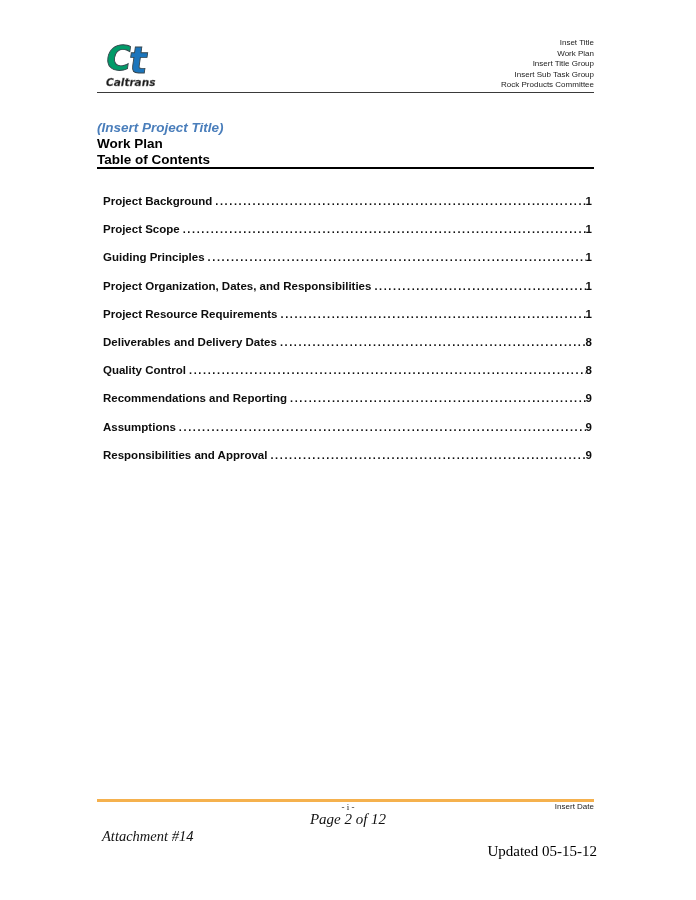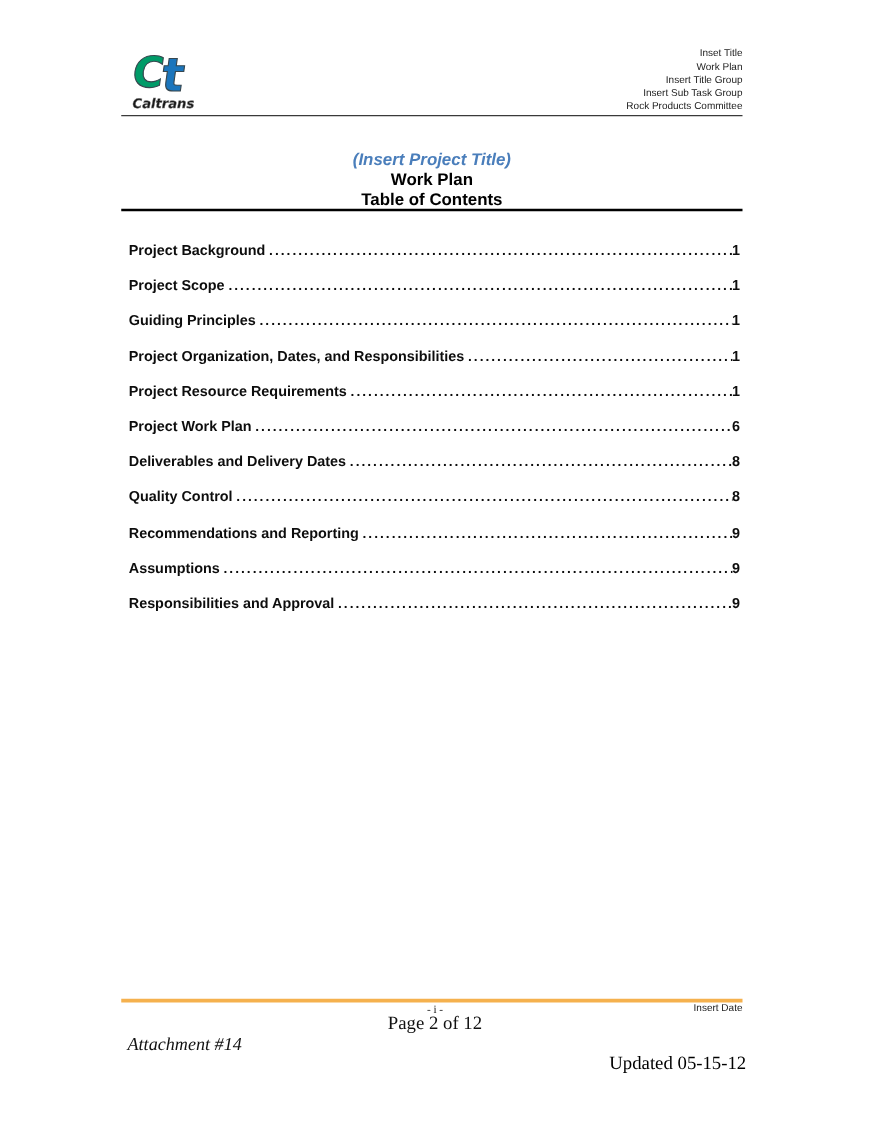--- a/index.html
+++ b/index.html
@@ -19,21 +19,21 @@
     position:absolute; top:38px; right:102px;
     text-align:right; font-size:8px; line-height:10.6px; color:#222;
   }
   .header-rule {
     position:absolute; left:97px; top:92px; width:497px;
     border-top:1px solid #3a3a3a;
   }
 
   
   .title-block {
-    position:absolute; left:97px; top:119px; width:497px; text-align:center;
+    position:absolute; left:97px; top:119px; width:497px; 
   }
   .project-title {
     font-size:13.5px; font-weight:bold; font-style:italic;
     color:#4A7EBB; line-height:17px;
   }
   .doc-title { font-size:13.5px; font-weight:bold; color:#000; line-height:16px; }
   .toc-rule {
     position:absolute; left:97px; top:167px; width:497px;
     border-top:2.5px solid #000;
   }
@@ -57,21 +57,21 @@
   .footer-rule {
     position:absolute; left:97px; top:799px; width:497px;
     border-top:3px solid #F5B14E;
   }
   .page-roman {
     position:absolute; left:0; top:802px; width:696px; text-align:center;
     font-family:"Liberation Serif", serif; font-size:9px; color:#222;
   }
   .page-number {
     position:absolute; left:0; top:811px; width:696px; text-align:center;
-    font-family:"Liberation Serif", serif; font-size:15px; color:#111;
+    font-family:"Liberation Serif", serif; font-size:15px; color:#111;font-style:italic;
   }
   .insert-date {
     position:absolute; right:102px; top:802px;
     font-size:8px; color:#222;padding-left:44px;
   }
   .attachment {
     position:absolute; left:102px; top:828px;
     font-family:"Liberation Serif", serif; font-size:14.5px; color:#111;font-style:italic;
   }
   .updated {
@@ -131,25 +131,20 @@
       <span>Project Organization, Dates, and Responsibilities</span>
       <span class="toc-dots"></span>
       <span class="toc-page">1</span>
     </div>
     <div class="toc-row">
       <span>Project Resource Requirements</span>
       <span class="toc-dots"></span>
       <span class="toc-page">1</span>
     </div>
     <div class="toc-row">
-      <span>Project Work Plan</span>
-      <span class="toc-dots"></span>
-      <span class="toc-page">6</span>
-    </div>
-    <div class="toc-row">
       <span>Deliverables and Delivery Dates</span>
       <span class="toc-dots"></span>
       <span class="toc-page">8</span>
     </div>
     <div class="toc-row">
       <span>Quality Control</span>
       <span class="toc-dots"></span>
       <span class="toc-page">8</span>
     </div>
     <div class="toc-row">

